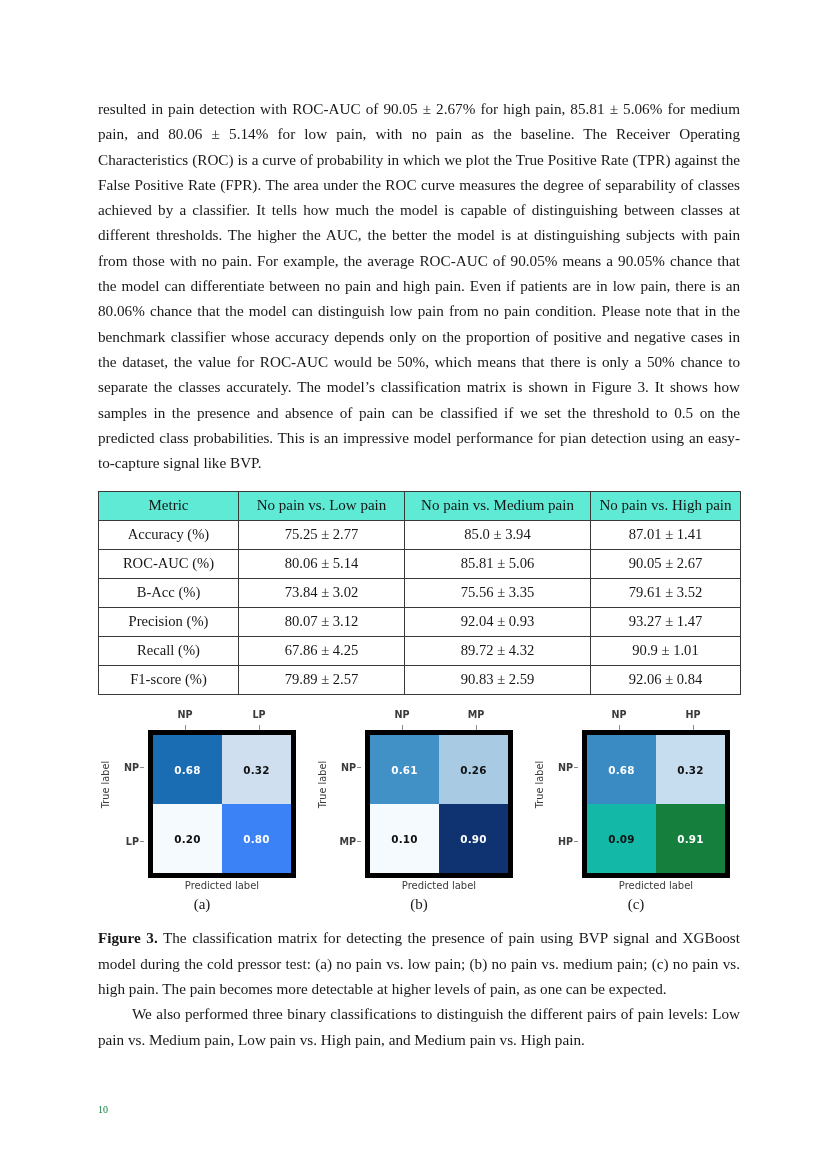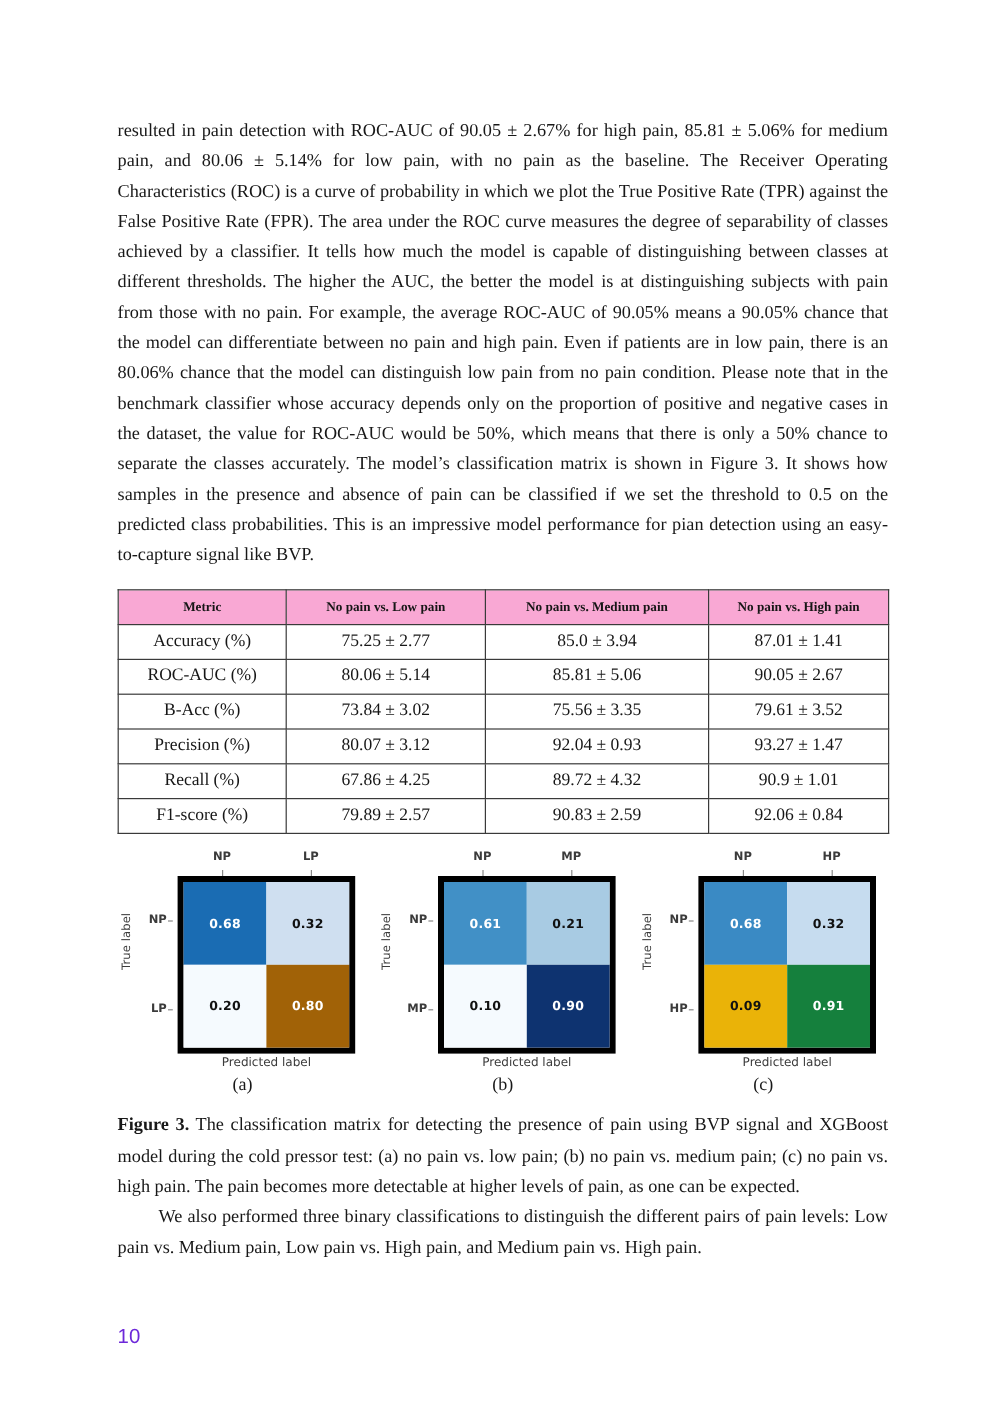--- a/index.html
+++ b/index.html
@@ -54,23 +54,23 @@
   table.metrics td {
     border: 1.2px solid #3a3a3a;
     text-align: center;
     padding: 3px 2px 4px 2px;
     height: 21px;
     color: #161616;
     white-space: nowrap;
     overflow: hidden;
   }
   table.metrics thead th {
-    background: #f9a8d4;
-    font-weight: bold;
-    font-size: 11px;
+    background: #5eead4;
+    font-weight: normal;
+    font-size: 15px;
   }
   table.metrics col.c0 { width: 140px; }
   table.metrics col.c1 { width: 166px; }
   table.metrics col.c2 { width: 186px; }
   table.metrics col.c3 { width: 150px; }
   .tbl-caption {
     margin-top: 5px;
     font-size: 14.6px;
     line-height: 20px;
     color: #181818;
@@ -206,23 +206,23 @@
 
   .last-par {
     margin-top: 20px;
   }
 
   
   .page-num {
     position: absolute;
     left: 98px;
     top: 1104px;
-    font-size: 17px;
-    color: #6d28d9;
-    font-family: Liberation Sans, sans-serif;
+    font-size: 10px;
+    color: #15803d;
+    font-family: Liberation Serif, serif;
   }
 </style>
 </head>
 <body>
 
 <div id="page">
   <div class="content">
 
     <p class="body-par">resulted in pain detection with ROC-AUC of 90.05 ± 2.67% for high pain, 85.81 ± 5.06% for medium pain, and 80.06 ± 5.14% for low pain, with no pain as the baseline. The Receiver Operating Characteristics (ROC) is a curve of probability in which we plot the True Positive Rate (TPR) against the False Positive Rate (FPR). The area under the ROC curve measures the degree of separability of classes achieved by a classifier. It tells how much the model is capable of distinguishing between classes at different thresholds. The higher the AUC, the better the model is at distinguishing subjects with pain from those with no pain. For example, the average ROC-AUC of 90.05% means a 90.05% chance that the model can differentiate between no pain and high pain. Even if patients are in low pain, there is an 80.06% chance that the model can distinguish low pain from no pain condition. Please note that in the benchmark classifier whose accuracy depends only on the proportion of positive and negative cases in the dataset, the value for ROC-AUC would be 50%, which means that there is only a 50% chance to separate the classes accurately. The model’s classification matrix is shown in Figure 3. It shows how samples in the presence and absence of pain can be classified if we set the threshold to 0.5 on the predicted class probabilities. This is an impressive model performance for pian detection using an easy-to-capture signal like BVP.</p>
 
@@ -299,21 +299,21 @@
           <div class="xticks">
             <div class="xtick" style="left:37px;">NP</div>
             <div class="xtick-mark" style="left:37px;"></div>
             <div class="xtick" style="left:111px;">LP</div>
             <div class="xtick-mark" style="left:111px;"></div>
           </div>
           <div class="grid">
             <div class="cell" style="background: rgb(26, 108, 179); color: rgb(255, 255, 255);">0.68</div>
             <div class="cell" style="background: rgb(207, 223, 240); color: rgb(17, 17, 17);">0.32</div>
             <div class="cell" style="background: rgb(245, 250, 254); color: rgb(17, 17, 17);">0.20</div>
-            <div class="cell" style="background: #a16207; color: rgb(255, 255, 255);">0.80</div>
+            <div class="cell" style="background: #3b82f6; color: rgb(255, 255, 255);">0.80</div>
           </div>
           <div class="xlabel">Predicted label</div>
         </div>
         <div class="subcap">(a)</div>
       </div>
 
       <div class="cm-block">
         <div class="cm-figure">
           <div class="ylabel">
               <span>True label</span>
@@ -325,21 +325,21 @@
             <div class="ytick-mark" style="top:111px;"></div>
           </div>
           <div class="xticks">
             <div class="xtick" style="left:37px;">NP</div>
             <div class="xtick-mark" style="left:37px;"></div>
             <div class="xtick" style="left:111px;">MP</div>
             <div class="xtick-mark" style="left:111px;"></div>
           </div>
           <div class="grid">
             <div class="cell" style="background: rgb(65, 144, 198); color: rgb(255, 255, 255);">0.61</div>
-            <div class="cell" style="background: rgb(168, 203, 227); color: rgb(17, 17, 17);">0.21</div>
+            <div class="cell" style="background: rgb(168, 203, 227); color: rgb(17, 17, 17);">0.26</div>
             <div class="cell" style="background: rgb(245, 250, 254); color: rgb(17, 17, 17);">0.10</div>
             <div class="cell" style="background: rgb(14, 51, 112); color: rgb(255, 255, 255);">0.90</div>
           </div>
           <div class="xlabel">Predicted label</div>
         </div>
         <div class="subcap">(b)</div>
       </div>
 
       <div class="cm-block">
         <div class="cm-figure">
@@ -354,21 +354,21 @@
           </div>
           <div class="xticks">
             <div class="xtick" style="left:37px;">NP</div>
             <div class="xtick-mark" style="left:37px;"></div>
             <div class="xtick" style="left:111px;">HP</div>
             <div class="xtick-mark" style="left:111px;"></div>
           </div>
           <div class="grid">
             <div class="cell" style="background: rgb(58, 138, 196); color: rgb(255, 255, 255);">0.68</div>
             <div class="cell" style="background: rgb(198, 220, 239); color: rgb(17, 17, 17);">0.32</div>
-            <div class="cell" style="background: #eab308; color: rgb(17, 17, 17);">0.09</div>
+            <div class="cell" style="background: #14b8a6; color: rgb(17, 17, 17);">0.09</div>
             <div class="cell" style="background: #15803d; color: rgb(255, 255, 255);">0.91</div>
           </div>
           <div class="xlabel">Predicted label</div>
         </div>
         <div class="subcap">(c)</div>
       </div>
 
     </div>
 
     <div class="fig-caption"><b>Figure 3.</b><span> The classification matrix for detecting the presence of pain using BVP signal and XGBoost model during the cold pressor test: (a) no pain vs. low pain; (b) no pain vs. medium pain; (c) no pain vs. high pain. The pain becomes more detectable at higher levels of pain, as one can be expected.</span></div>

